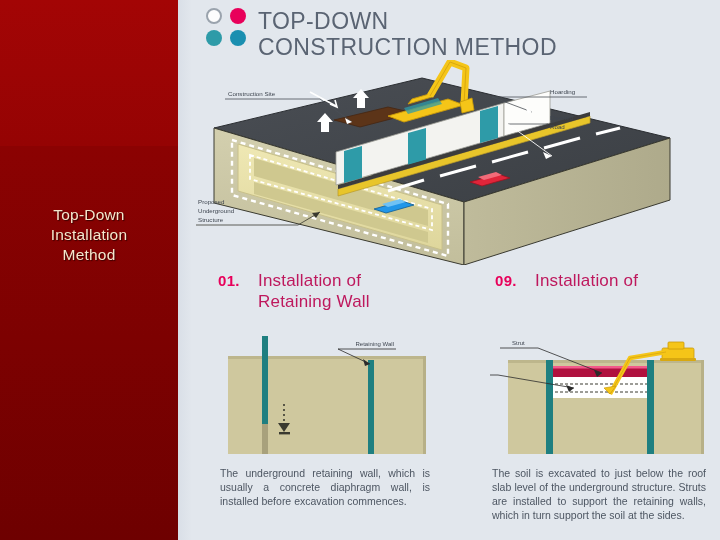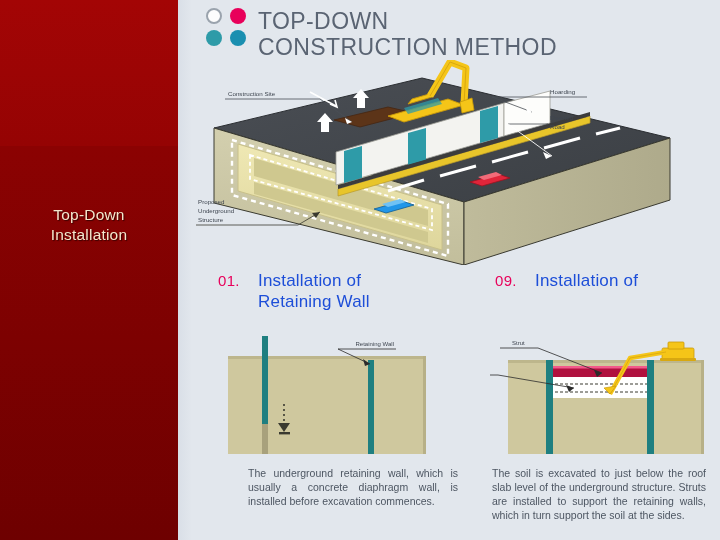--- a/index.html
+++ b/index.html
@@ -45,52 +45,53 @@
   }
 
   
   .scene{position:absolute;left:192px;top:60px;width:528px;height:205px;}
   .scene svg{display:block;}
 
   
   .step{position:absolute;}
   .step-num{
     position:absolute;left:0;top:0;color:#e8005a;
-    font-size:15px;font-weight:normal;letter-spacing:.3px;
+    font-size:15px;font-weight:bold;letter-spacing:.3px;
   }
   .step-title{
-    position:absolute;left:40px;top:-2px;color:#1d4ed8;
+    position:absolute;left:40px;top:-2px;color:#be185d;
     font-size:17px;line-height:21px;letter-spacing:.2px;
   }
   #step1{left:218px;top:272px;width:230px;height:52px;}
   #step2{left:495px;top:272px;width:230px;height:72px;}
 
   
   .diag{position:absolute;}
   #diag1{left:218px;top:336px;width:228px;height:122px;}
   #diag2{left:490px;top:336px;width:230px;height:122px;}
 
   
   .body-text{
     position:absolute;color:#4d5662;
     font-size:10.5px;line-height:14px;text-align:justify;
   }
-  #text1{left:220px;top:466px;width:210px;margin-left:28px;}
+  #text1{left:220px;top:466px;width:210px;}
   #text2{left:492px;top:466px;width:214px;}
 </style>
 </head>
 <body>
 
 <div id="slide">
 
   <div class="sidebar">
     <div class="sidebar-sheen"></div>
     <div class="sidebar-title">
       <div>Top-Down</div>
       <div>Installation</div>
+      <div>Method</div>
     </div>
   </div>
   <div class="sidebar-edge"></div>
 
   <div class="logo-dots">
     <div class="dot d1"></div>
     <div class="dot d2"></div>
     <div class="dot d3"></div>
     <div class="dot d4"></div>
   </div>

